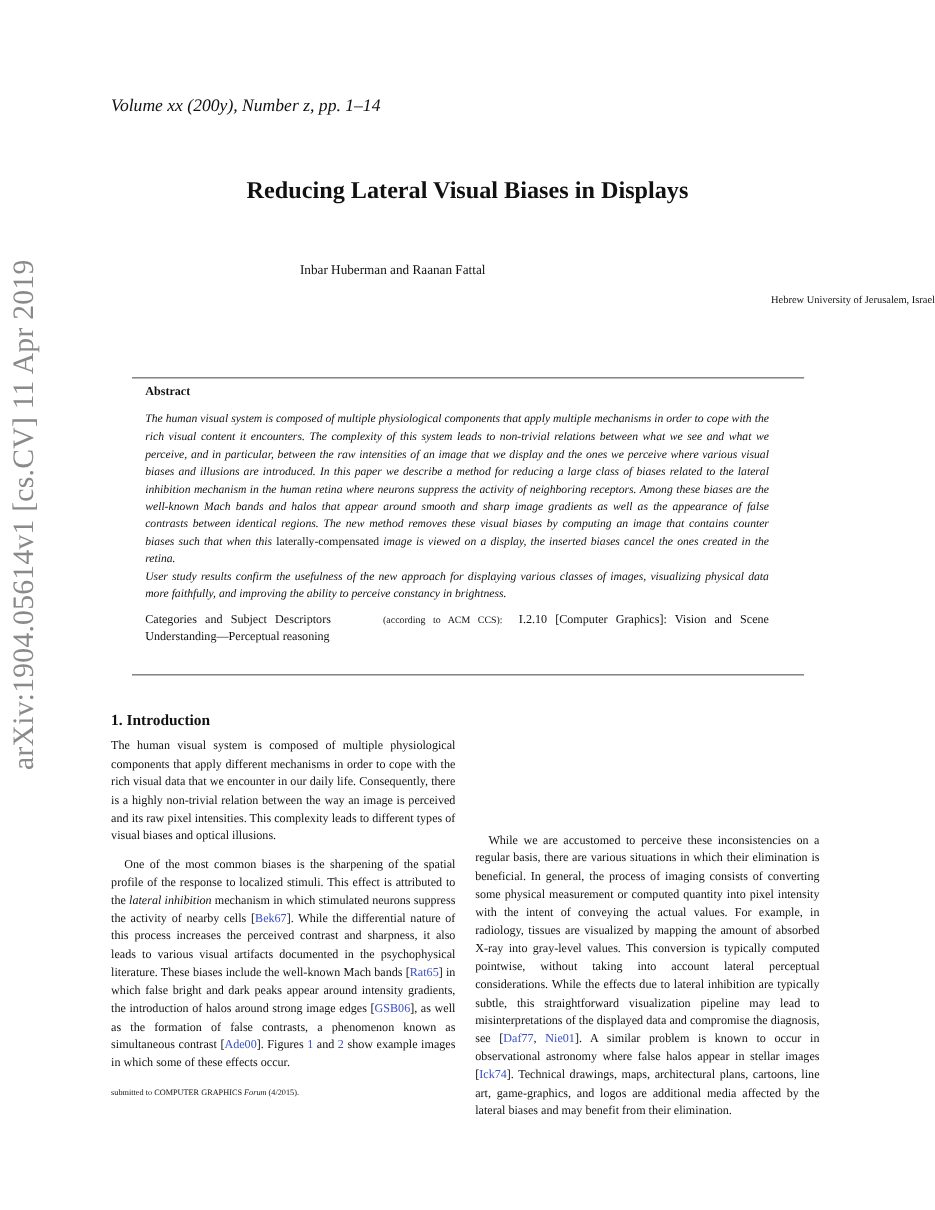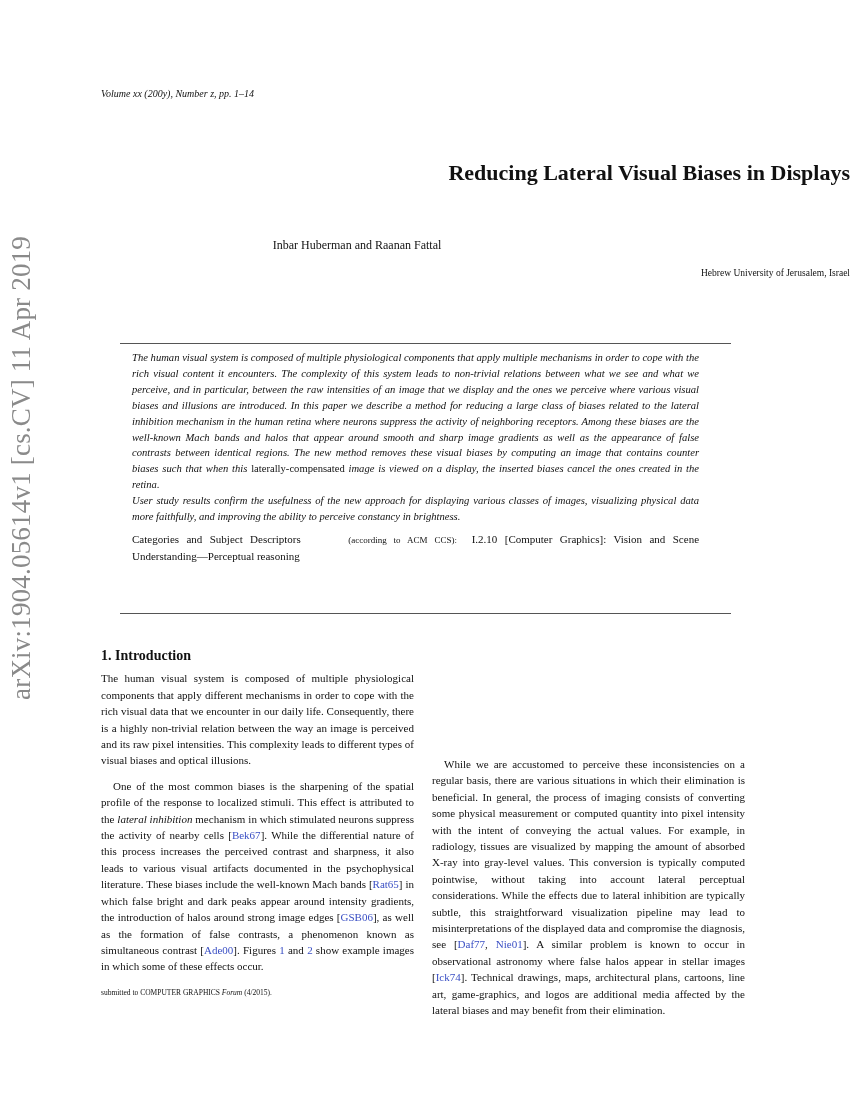--- a/index.html
+++ b/index.html
@@ -1,25 +1,25 @@
 <!DOCTYPE html>
 <html><head>
 <meta charset="utf-8">
 <style>
   html, body { margin: 0; padding: 0; background: #ffffff; }
   body { width: 850px; height: 1100px; position: relative; overflow: hidden;
          font-family: "Liberation Serif", "DejaVu Serif", serif; color: #111; }
   .page { position: absolute; left: 0; top: 0; width: 850px; height: 1100px; }
 
-  .running-head { position: absolute; left: 101px; top: 88px; font-size: 10px; font-style: italic; }
+  .running-head { position: absolute; left: 101px; top: 88px; font-size: 16px; font-style: italic; }
 
   .arxiv-stamp { position: absolute; left: 6px; top: 700px; transform-origin: 0 0; transform: rotate(-90deg);
                  font-size: 27px; color: #8a8a8a; white-space: nowrap; letter-spacing: 0.2px; }
 
-  .title { position: absolute; left: 0; width: 850px; top: 160px; text-align: right;
+  .title { position: absolute; left: 0; width: 850px; top: 160px; text-align: center;
            font-size: 22px; font-weight: bold; }
   .authors { position: absolute; left: 0; width: 714px; top: 238px; text-align: center; font-size: 12px; }
   .affiliation { position: absolute; left: 0; width: 850px; top: 268px; text-align: right; font-size: 9.5px; }
 
   .rule { position: absolute; left: 120px; width: 611px; height: 1px; background: #555; }
   .rule.top { top: 343px; }
   .rule.bottom { top: 613px; }
 
   .abstract { position: absolute; left: 132px; top: 350px; width: 567px; }
   .abstract-heading { font-weight: bold; font-size: 11px; margin: 0 0 12px 0; }
@@ -51,20 +51,21 @@
 
   <div class="arxiv-stamp">arXiv:1904.05614v1  [cs.CV]  11 Apr 2019</div>
 
   <div class="title">Reducing Lateral Visual Biases in Displays</div>
   <div class="authors">Inbar Huberman and Raanan Fattal</div>
   <div class="affiliation">Hebrew University of Jerusalem, Israel</div>
 
   <div class="rule top"></div>
 
   <div class="abstract">
+    <div class="abstract-heading">Abstract</div>
     <p class="abstract-body"><span>The human visual system is composed of multiple physiological components that apply multiple mechanisms in order to cope with the rich visual content it encounters. The complexity of this system leads to non-trivial relations between what we see and what we perceive, and in particular, between the raw intensities of an image that we display and the ones we perceive where various visual biases and illusions are introduced. In this paper we describe a method for reducing a large class of biases related to the lateral inhibition mechanism in the human retina where neurons suppress the activity of neighboring receptors. Among these biases are the well-known Mach bands and halos that appear around smooth and sharp image gradients as well as the appearance of false contrasts between identical regions. The new method removes these visual biases by computing an image that contains counter biases such that when this </span><span class="upright">laterally-compensated</span><span> image is viewed on a display, the inserted biases cancel the ones created in the retina.</span></p>
     <p class="abstract-body2">User study results confirm the usefulness of the new approach for displaying various classes of images, visualizing physical data more faithfully, and improving the ability to perceive constancy in brightness.</p>
     <div class="ccs"><span>Categories and Subject Descriptors</span> <span class="small">(according to ACM CCS):</span>&nbsp; <span>I.2.10 [Computer Graphics]: Vision and Scene Understanding—Perceptual reasoning</span></div>
   </div>
 
   <div class="rule bottom"></div>
 
   <div class="col left">
     <div class="section-heading">1.  Introduction</div>
     <p>The human visual system is composed of multiple physiological components that apply different mechanisms in order to cope with the rich visual data that we encounter in our daily life. Consequently, there is a highly non-trivial relation between the way an image is perceived and its raw pixel intensities. This complexity leads to different types of visual biases and optical illusions.</p>

